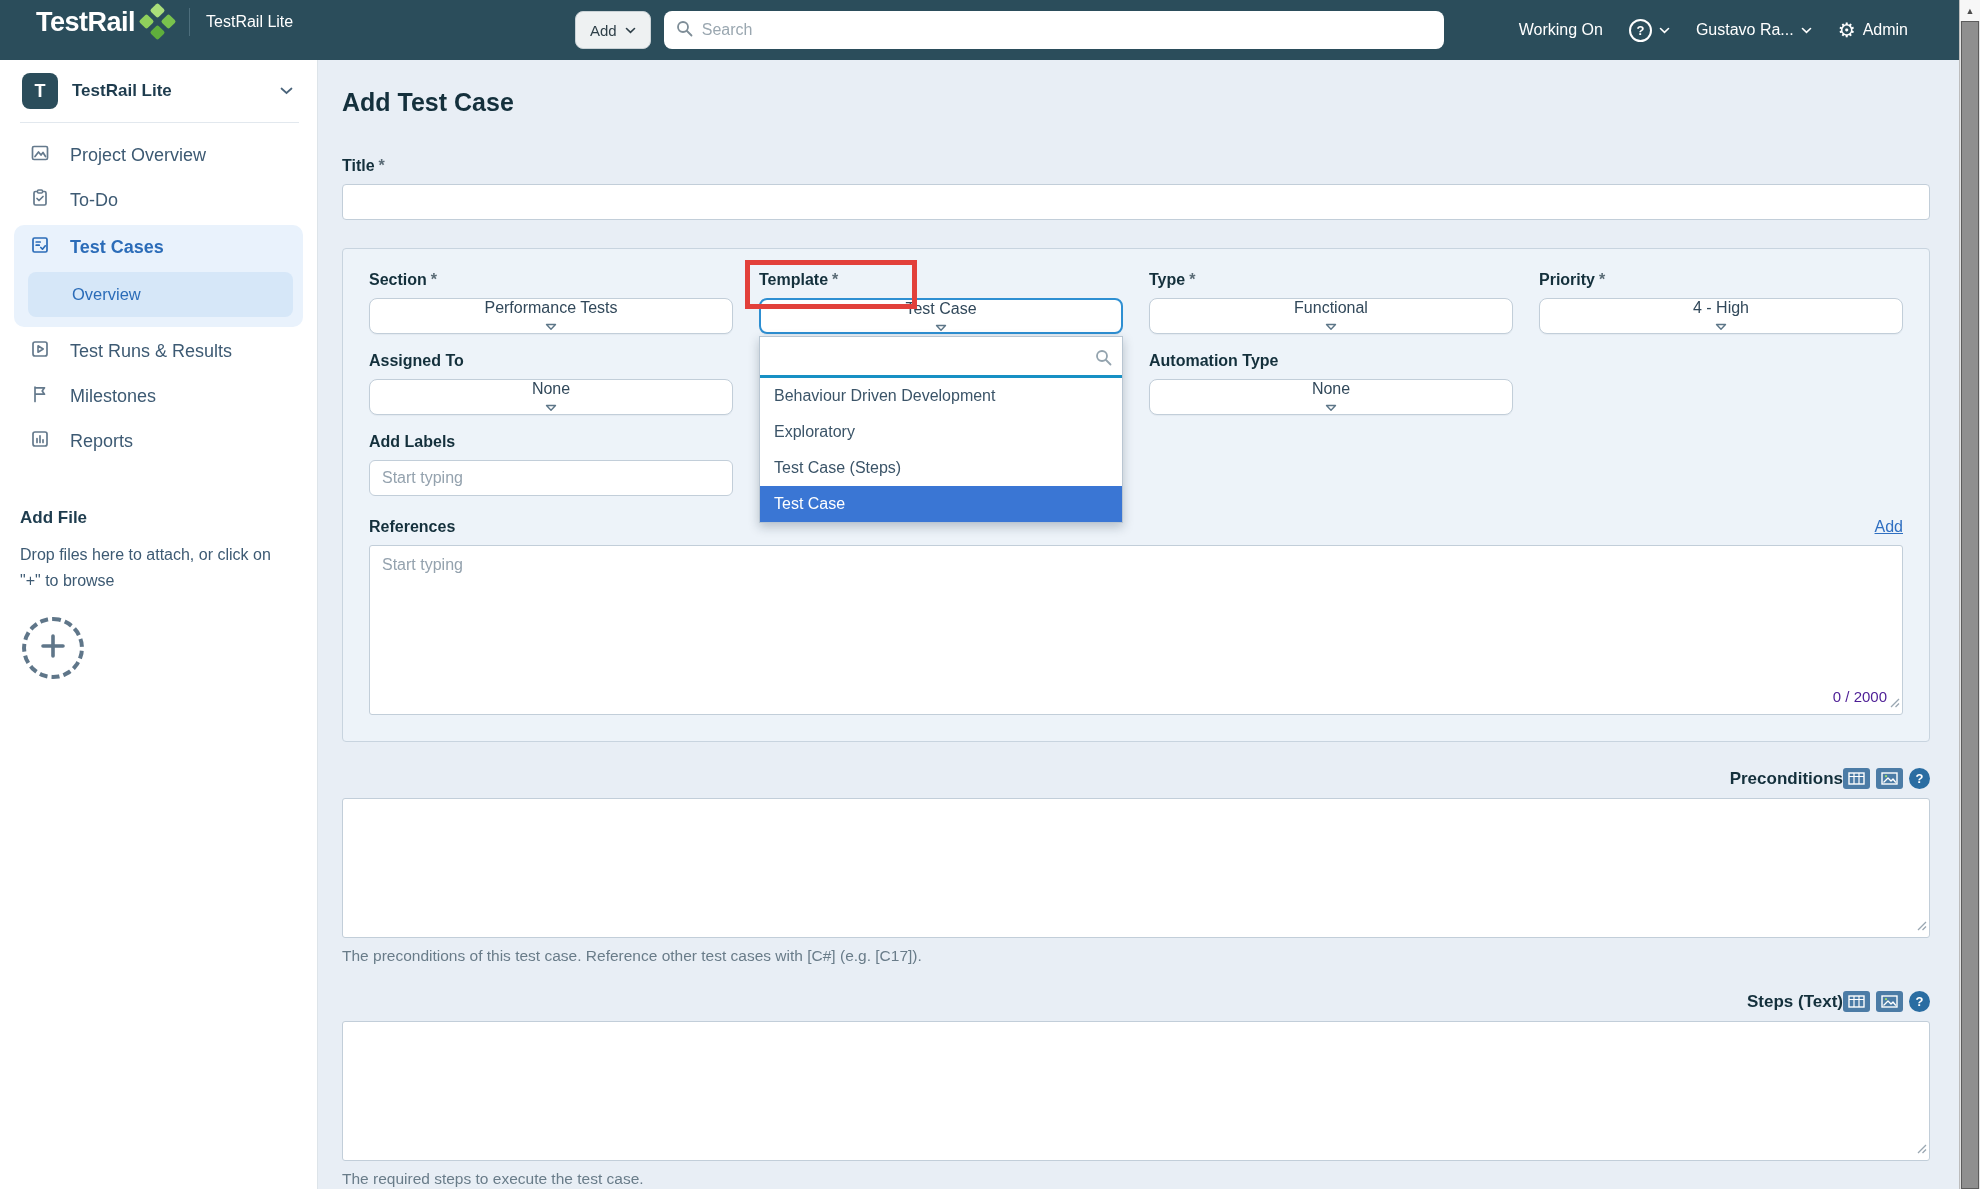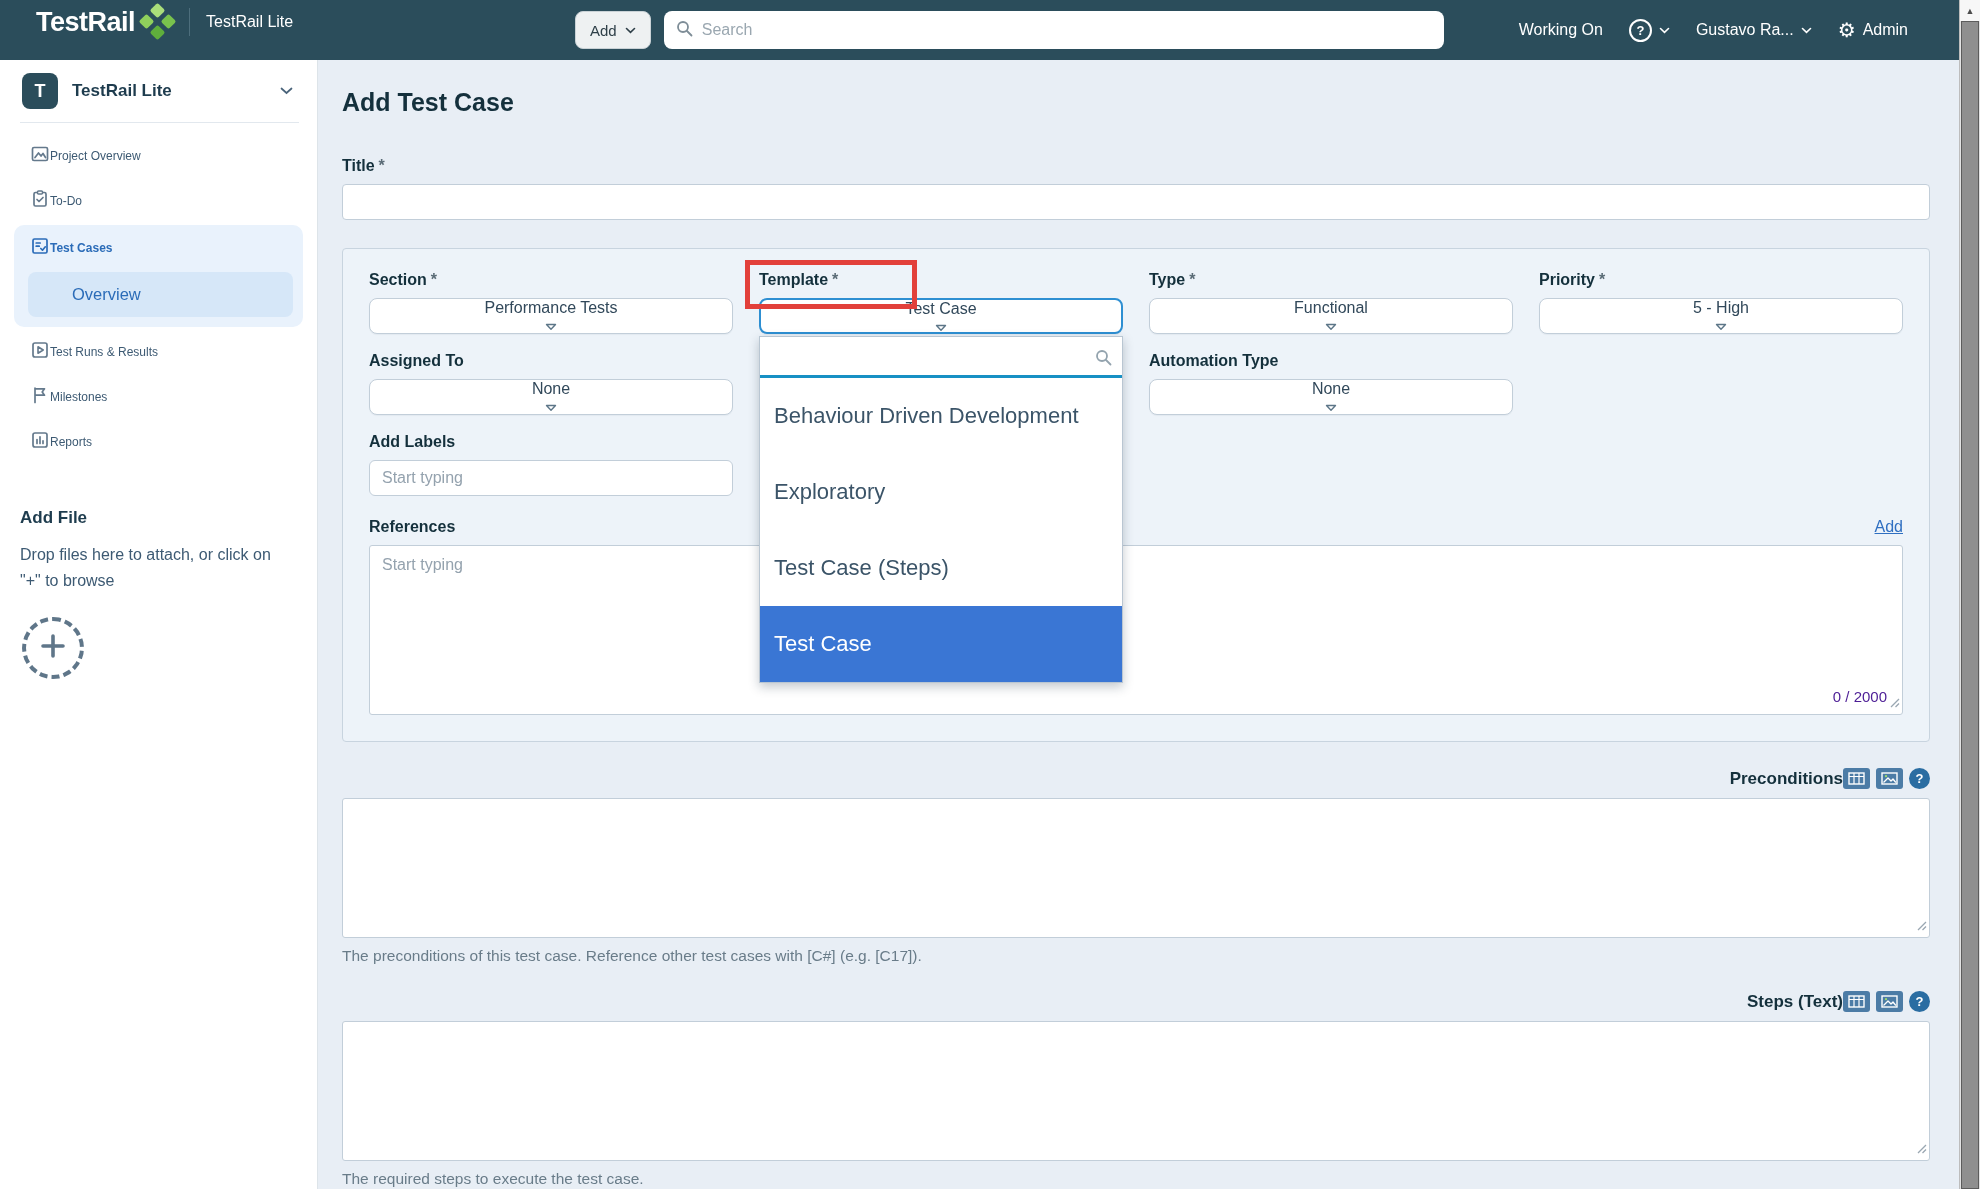--- a/index.html
+++ b/index.html
@@ -35,21 +35,21 @@
   
   .scrollbar{position:absolute;right:0;top:0;width:21px;height:1189px;background:#e3e3e3;border-left:1px solid #bdbdbd;z-index:40;}
   .sb-btn{height:21px;background:#f7f7f7;display:flex;align-items:center;justify-content:center;font-size:9px;color:#4c4c4c;}
   .sb-thumb{position:absolute;left:1px;top:21px;right:1px;bottom:0;background:#8f8f8f;border:1px solid #5c5c5c;}
   
   .sidebar{position:absolute;left:0;top:60px;width:318px;bottom:0;background:#fff;border-right:1px solid #dde4e9;z-index:10;}
   .proj-row{display:flex;align-items:center;height:62px;padding:0 24px 0 22px;cursor:pointer;}
   .proj-avatar{width:36px;height:36px;border-radius:8px;background:#2b4d5b;color:#fff;font-weight:bold;font-size:18px;display:flex;align-items:center;justify-content:center;}
   .proj-name{font-size:17px;font-weight:bold;color:#1e3c4e;margin-left:14px;flex:1;}
   .side-divider{height:1px;background:#e2e8ee;margin:0 18px 10px 20px;}
-  .nav-item{display:flex;align-items:center;height:45px;padding-left:30px;font-size:12px;color:#3d5a73;cursor:pointer;gap:0;}
+  .nav-item{display:flex;align-items:center;height:45px;padding-left:30px;font-size:18px;color:#3d5a73;cursor:pointer;gap:20px;}
   .nav-item svg{flex:none;}
   .nav-group{background:#e9f2fc;border-radius:10px;margin:2px 14px;padding-bottom:8px;}
   .nav-group .nav-item{padding-left:16px;color:#2b6cb8;font-weight:bold;}
   .sub-item{margin:2px 10px 2px 14px;padding:13px 0 13px 44px;background:#d6e7f8;border-radius:8px;font-size:16.5px;color:#2b6cb8;cursor:pointer;}
   .addfile-h{font-size:17px;font-weight:bold;color:#1e3c4e;margin:44px 0 14px 20px;}
   .addfile-hint{font-size:16px;color:#3d5a73;line-height:1.6;margin:0 26px 24px 20px;}
   .drop-circle{width:62px;height:62px;border:4px dashed #5f7689;border-radius:50%;margin-left:22px;display:flex;align-items:center;justify-content:center;cursor:pointer;}
   
   .main{position:absolute;left:318px;top:60px;right:0;bottom:0;padding:28px 50px 0 24px;background:#e8eef5;overflow:hidden;}
   h1{font-size:25px;font-weight:bold;color:#14303c;margin-bottom:40px;}
@@ -60,21 +60,21 @@
   .panel{margin-top:28px;border:1px solid #c8d4df;border-radius:4px;background:#edf3f9;padding:22px 26px 26px;}
   .grid4{display:grid;grid-template-columns:repeat(4,1fr);column-gap:26px;}
   .field{margin-bottom:18px;position:relative;}
   .selectbox{height:36px;background:#fff;border:1px solid #c2ced9;border-radius:8px;display:flex;align-items:center;justify-content:space-between;padding:0 12px;font-size:16px;color:#31485a;cursor:pointer;box-shadow:0 1px 1px rgba(40,60,80,.05);flex-direction:column;}
   .selectbox.open{border:2px solid #2e8fd2;border-radius:8px;}
   .redbox{position:absolute;left:-14px;top:-11px;width:172px;height:49px;border:5px solid #e2403b;z-index:12;pointer-events:none;}
   .popup{position:absolute;top:calc(100% + 2px);left:0;right:0;background:#fff;border:1px solid #b9c6d2;box-shadow:0 4px 10px rgba(20,40,60,.25);z-index:10;}
   .popup-search{height:41px;border-bottom:3px solid #1790c4;position:relative;}
   .popup-search input{width:100%;height:100%;border:none;outline:none;padding:0 36px 0 12px;font-size:16px;font-family:"Liberation Sans",sans-serif;}
   .popup-search .mag{position:absolute;right:10px;top:12px;}
-  .opt{padding:25px 14px;font-size:22px;color:#3b5468;cursor:pointer;}
+  .opt{padding:9px 14px;font-size:16px;color:#3b5468;cursor:pointer;}
   .opt.selected{background:#3a76d4;color:#fff;}
   .refs-head{display:flex;align-items:flex-end;justify-content:space-between;margin-bottom:9px;}
   .add-link{font-size:16px;color:#2f6fc1;text-decoration:underline;cursor:pointer;}
   .ta-wrap{position:relative;}
   .ta{width:100%;background:#fff;border:1px solid #c2ced9;border-radius:3px;padding:10px 12px;font-size:16px;color:#31485a;font-family:"Liberation Sans",sans-serif;resize:none;outline:none;display:block;}
   .ta::placeholder{color:#94a2ae;}
   .ta.refs{height:170px;}
   .ta.editor{height:140px;}
   .counter{position:absolute;right:16px;bottom:10px;font-size:15px;color:#4c1d95;}
   .corner{position:absolute;right:3px;bottom:3px;}
@@ -299,21 +299,21 @@
               </svg>
           </span>
         </div>
       </div>
 
       <div class="field">
         <div class="lbl">
           <span>Priority</span><span class="star">*</span>
         </div>
         <div class="selectbox">
-          <span>5 - High</span>
+          <span>4 - High</span>
           <span>
             <svg width="12" height="8" viewBox="0 0 12 8">
                 <path d="M1.5 1.5 H10.5 L6 6.3 Z" fill="none" stroke="#5d7688" stroke-width="1.4" stroke-linejoin="round"></path>
               </svg>
           </span>
         </div>
       </div>
 
       <div class="field">
         <div class="lbl">Assigned To</div>

